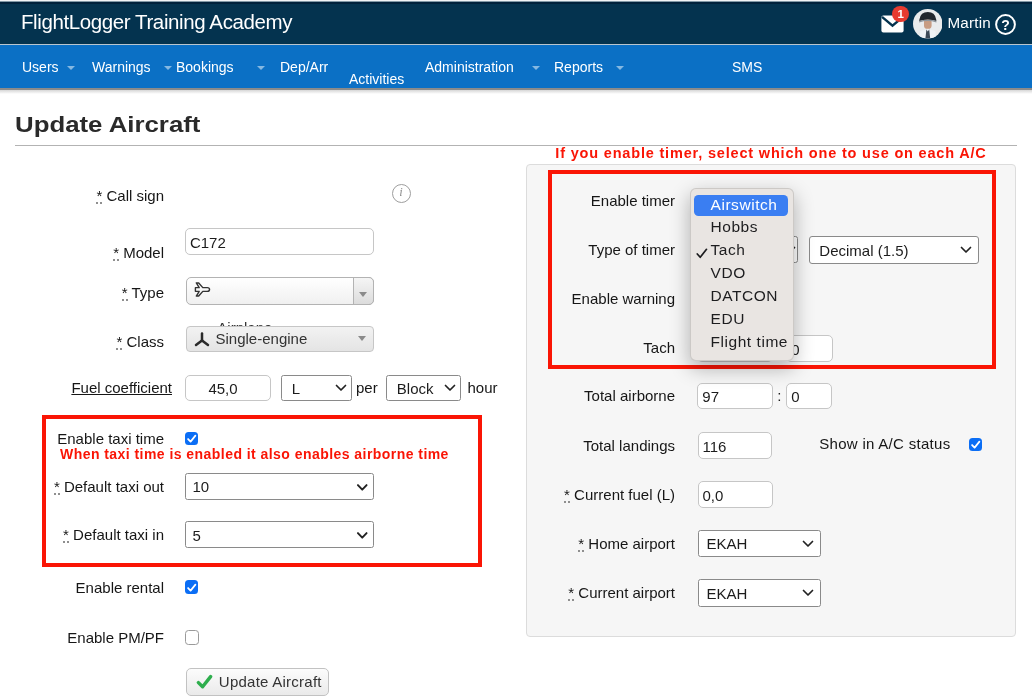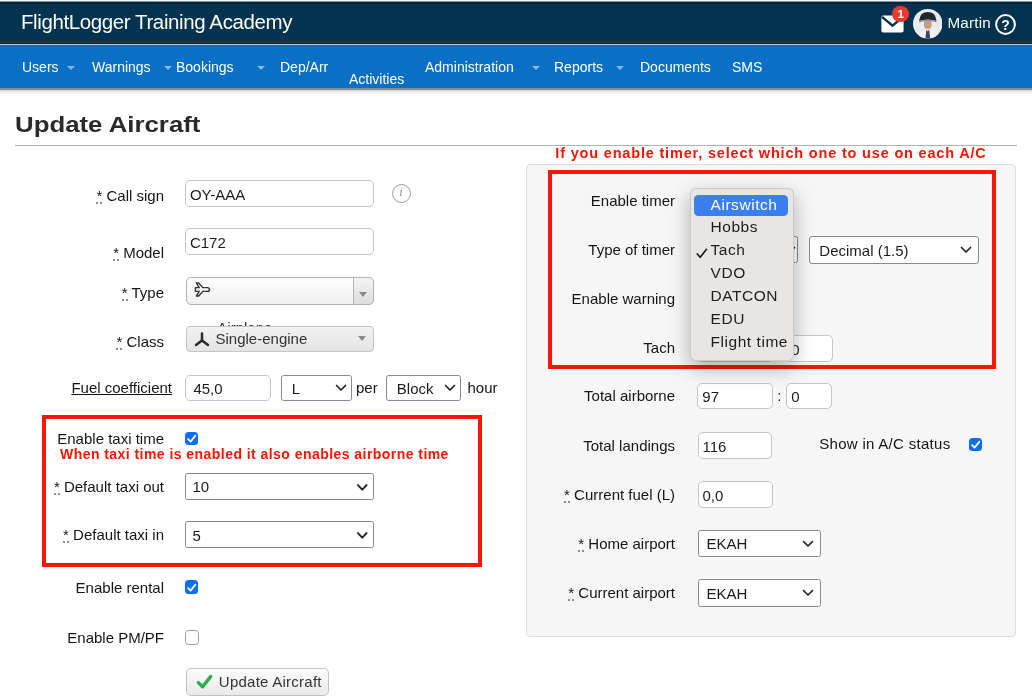--- a/index.html
+++ b/index.html
@@ -65,28 +65,26 @@
   <div class="navitem" style="left:92px;top:45px;">Warnings</div>
     <div class="ncaret" style="left:164px;top:65.5px;"></div>
   <div class="navitem" style="left:176px;top:45px;">Bookings</div>
     <div class="ncaret" style="left:257px;top:65.5px;"></div>
   <div class="navitem" style="left:280px;top:45px;">Dep/Arr</div>
   <div class="navitem" style="left:349px;top:45px;margin-top:12px;">Activities</div>
   <div class="navitem" style="left:425px;top:45px;">Administration</div>
     <div class="ncaret" style="left:532px;top:65.5px;"></div>
   <div class="navitem" style="left:554px;top:45px;">Reports</div>
     <div class="ncaret" style="left:616px;top:65.5px;"></div>
-  <div class="navitem" style="left:640px;top:45px;">Documents</div>
   <div class="navitem" style="left:732px;top:45px;">SMS</div>
 
   <div class="abs" style="left:15px;top:111.6px;height:26px;line-height:26px;font-size:21.5px;font-weight:bold;color:#2a2a2a;transform:scaleX(1.2);transform-origin:0 50%;">Update Aircraft</div>
   <div class="abs" style="left:15px;top:145px;width:1002px;height:1px;background:#b3b3b3;"></div>
 
   <div class="lab" style="left:0;width:164px;top:188px;"><span class="rq">*</span> Call sign</div>
-  <div class="inp" style="left:185.4px;top:180px;width:188.6px;height:26.5px;">OY-AAA</div>
   <div class="abs" style="left:391.5px;top:183.5px;width:19px;height:19px;box-sizing:border-box;border:1.8px solid #9e9e9e;border-radius:50%;color:#8f8f8f;text-align:center;line-height:15.5px;font-size:12.5px;font-family:'Liberation Serif',serif;font-style:italic;">i</div>
 
   <div class="lab" style="left:0;width:164px;top:245px;"><span class="rq">*</span> Model</div>
   <div class="inp" style="left:185.4px;top:228px;width:188.6px;height:26.5px;">C172</div>
 
   <div class="lab" style="left:0;width:164px;top:285px;"><span class="rq">*</span> Type</div>
   <div class="abs" style="left:185.5px;top:277px;width:188.3px;height:27.5px;box-sizing:border-box;border:1px solid #b3b3b3;border-radius:5px;background:linear-gradient(#ffffff,#f0f0f0);"></div>
   <div class="abs" style="left:352.5px;top:277px;width:21.3px;height:27.5px;box-sizing:border-box;border:1px solid #b3b3b3;border-radius:0 5px 5px 0;background:linear-gradient(#f5f5f5,#dcdcdc);"></div>
   <div class="abs" style="left:358.7px;top:291.5px;width:0;height:0;border-left:4.5px solid transparent;border-right:4.5px solid transparent;border-top:5.5px solid #8a8a8a;"></div>
   <svg class="abs" style="left:194.3px;top:282.3px;" width="17" height="15" viewBox="0 0 17 15">
@@ -100,21 +98,21 @@
   <svg class="abs" style="left:193.8px;top:332.3px;" width="16" height="15" viewBox="0 0 16 15">
     <g stroke="#2a2a2a" stroke-width="2.5" stroke-linecap="round">
       <line x1="8" y1="8.4" x2="8" y2="1.5"></line>
       <line x1="8" y1="8.4" x2="2" y2="13"></line>
       <line x1="8" y1="8.4" x2="14" y2="13"></line>
     </g>
   </svg>
   <div class="abs" style="left:215.5px;top:330.8px;height:16px;line-height:16px;font-size:15px;color:#333;">Single-engine</div>
 
   <div class="lab" style="left:8px;width:164px;top:380px;text-decoration:underline;">Fuel coefficient</div>
-  <div class="inp" style="left:185.4px;top:374.5px;width:86px;height:26.2px;padding-left:7px;">45,0</div>
+  <div class="inp" style="left:185.4px;top:374.5px;width:86px;height:26.2px;padding-left:22px;">45,0</div>
   <div class="sel" style="left:280.7px;top:374.5px;width:71.7px;height:26.2px;">L
     <svg class="chev" width="12" height="8" viewBox="0 0 12 8">
         <path d="M1.5 1.5 L6 6 L10.5 1.5" fill="none" stroke="#222" stroke-width="1.7" stroke-linecap="round" stroke-linejoin="round"></path>
       </svg>
   </div>
   <div class="lab" style="left:356px;top:380px;text-align:left;">per</div>
   <div class="sel" style="left:385.8px;top:374.5px;width:75.6px;height:26.2px;">Block
     <svg class="chev" width="12" height="8" viewBox="0 0 12 8">
         <path d="M1.5 1.5 L6 6 L10.5 1.5" fill="none" stroke="#222" stroke-width="1.7" stroke-linecap="round" stroke-linejoin="round"></path>
       </svg>

